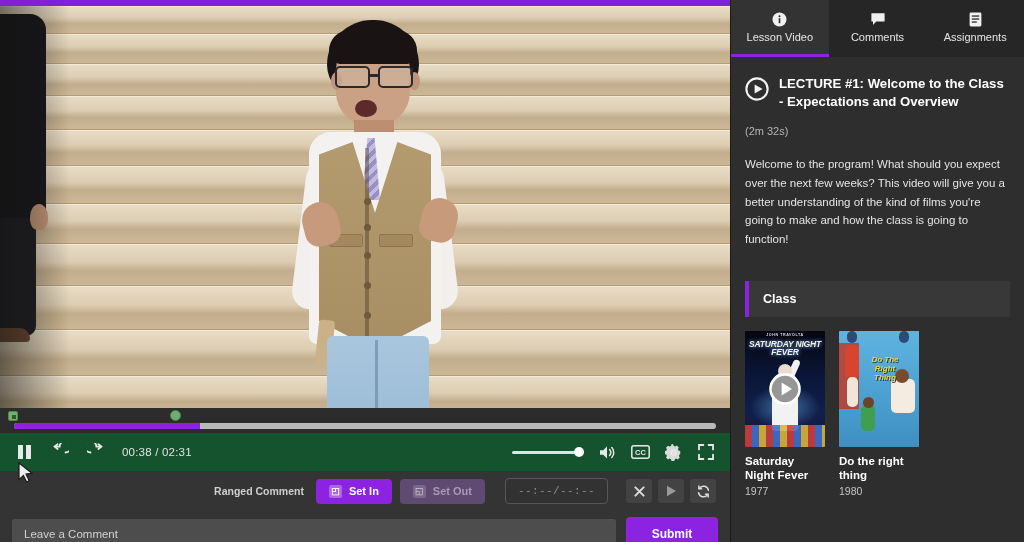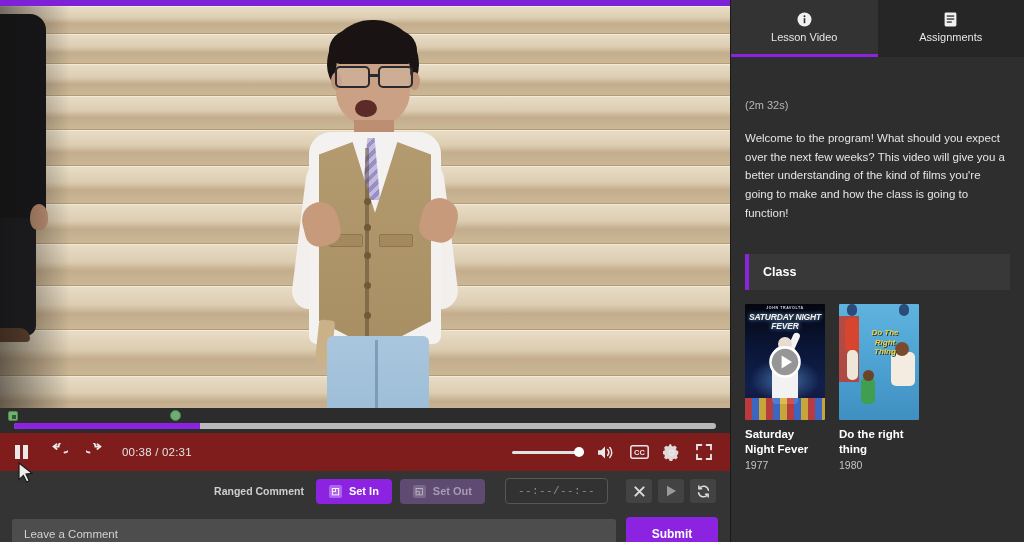--- a/index.html
+++ b/index.html
@@ -150,27 +150,27 @@
     position: absolute; left: 170px; top: 2px; width: 11px; height: 11px;
     background: #6fae72; border: 1px solid #4a874d; border-radius: 50%;
   }
   .scrub-wrap { position: relative; height: 10px; background: #2c2c2c; flex: none; padding: 0 14px; }
   .scrub-track {
     position: relative; height: 6px; background: #b9b9b9; border-radius: 3px; overflow: hidden;
   }
   .scrub-fill { position: absolute; left: 0; top: 0; height: 100%; width: 26.5%; background: #8b23e0; }
 
   .ctrl-bar {
-    position: relative; height: 38px; background: #7f1d1d; flex: none;
+    position: relative; height: 38px; background: #14532d; flex: none;
     display: flex; align-items: center; padding: 0 14px;
   }
   .ctrl-left { display: flex; align-items: center; gap: 16px; }
   .ctrl-right { margin-left: auto; display: flex; align-items: center; gap: 13px; }
   .cbtn {
-    width: 20px; height: 20px; display: flex; align-items: center; 
+    width: 20px; height: 20px; display: flex; align-items: center; justify-content: center;
     color: #e9e9e9; cursor: pointer;
   }
   .cbtn svg { display: block; }
   .time-text { color: #e3e3e3; font-size: 11.5px; letter-spacing: .2px; white-space: nowrap; }
   .vol-slider { position: relative; width: 72px; height: 14px; display: flex; align-items: center; }
   .vol-track { width: 100%; height: 3px; background: #e2e2e2; border-radius: 2px; }
   .vol-knob {
     position: absolute; right: 0; top: 2px; width: 10px; height: 10px;
     background: #fff; border-radius: 50%;
   }
@@ -244,21 +244,21 @@
   }
   .tab.active { background: #333; border-bottom-color: #8b23e0; }
   .tab .tab-ico { height: 16px; display: flex; align-items: center; }
 
   .side-body { flex: 1; overflow: hidden; padding: 18px 14px 0 14px; }
   .lesson-head { display: flex; gap: 10px; align-items: flex-start; }
   .play-circ { flex: none; margin-top: 2px; }
   .lesson-title {
     color: #fff; font-size: 13.2px; font-weight: bold; line-height: 1.38;
   }
-  .lesson-dur { color: #b6b6b6; font-size: 11px; margin-top: 24px; }
+  .lesson-dur { color: #b6b6b6; font-size: 11px; margin-top: 14px; }
   .lesson-desc {
     color: #e4e4e4; font-size: 11.5px; line-height: 1.62; margin-top: 18px;
   }
 
   .films-head {
     margin: 32px 0 0 0; background: #383838; border-left: 4px solid #8b23e0;
     padding: 11px 14px; color: #fff; font-size: 12.5px; font-weight: bold;
   }
   .films-row { display: flex; gap: 14px; margin-top: 14px; }
   .film-card { width: 80px; cursor: pointer; }
@@ -528,33 +528,50 @@
           <svg width="15" height="15" viewBox="0 0 15 15">
               <circle cx="7.5" cy="7.5" r="7" fill="#f0f0f0"></circle>
               <rect x="6.7" y="6.2" width="1.6" height="5" fill="#2b2b2b"></rect>
               <circle cx="7.5" cy="4.2" r="1" fill="#2b2b2b"></circle>
             </svg>
         </span>
         <span>Lesson Video</span>
       </div>
       <div class="tab">
         <span class="tab-ico">
+          <svg width="16" height="14" viewBox="0 0 16 14">
+              <path d="M1.4 1.2h13.2v8.4H6.2L3 13V9.6H1.4z" fill="#f0f0f0"></path>
+            </svg>
+        </span>
+        <span>Comments</span>
+      </div>
+      <div class="tab">
+        <span class="tab-ico">
           <svg width="13" height="15" viewBox="0 0 13 15">
               <rect x="0.6" y="0.6" width="11.8" height="13.8" rx="1.4" fill="#f0f0f0"></rect>
               <rect x="2.8" y="3.4" width="7.4" height="1.3" fill="#2b2b2b"></rect>
               <rect x="2.8" y="6.4" width="7.4" height="1.3" fill="#2b2b2b"></rect>
               <rect x="2.8" y="9.4" width="5" height="1.3" fill="#2b2b2b"></rect>
             </svg>
         </span>
         <span>Assignments</span>
       </div>
     </div>
 
     <div class="side-body">
 
+      <div class="lesson-head">
+        <span class="play-circ">
+          <svg width="24" height="24" viewBox="0 0 24 24">
+              <circle cx="12" cy="12" r="10.6" fill="none" stroke="#f2f2f2" stroke-width="2.1"></circle>
+              <path d="M9.6 7.4l8 4.6-8 4.6z" fill="#f2f2f2"></path>
+            </svg>
+        </span>
+        <div class="lesson-title">LECTURE #1: Welcome to the Class - Expectations and Overview</div>
+      </div>
 
       <div class="lesson-dur">(2m 32s)</div>
       <div class="lesson-desc">Welcome to the program! What should you expect over the next few weeks? This video will give you a better understanding of the kind of films you're going to make and how the class is going to function!</div>
 
       <div class="films-head">Class</div>
 
       <div class="films-row">
 
 
         <div class="film-card">

